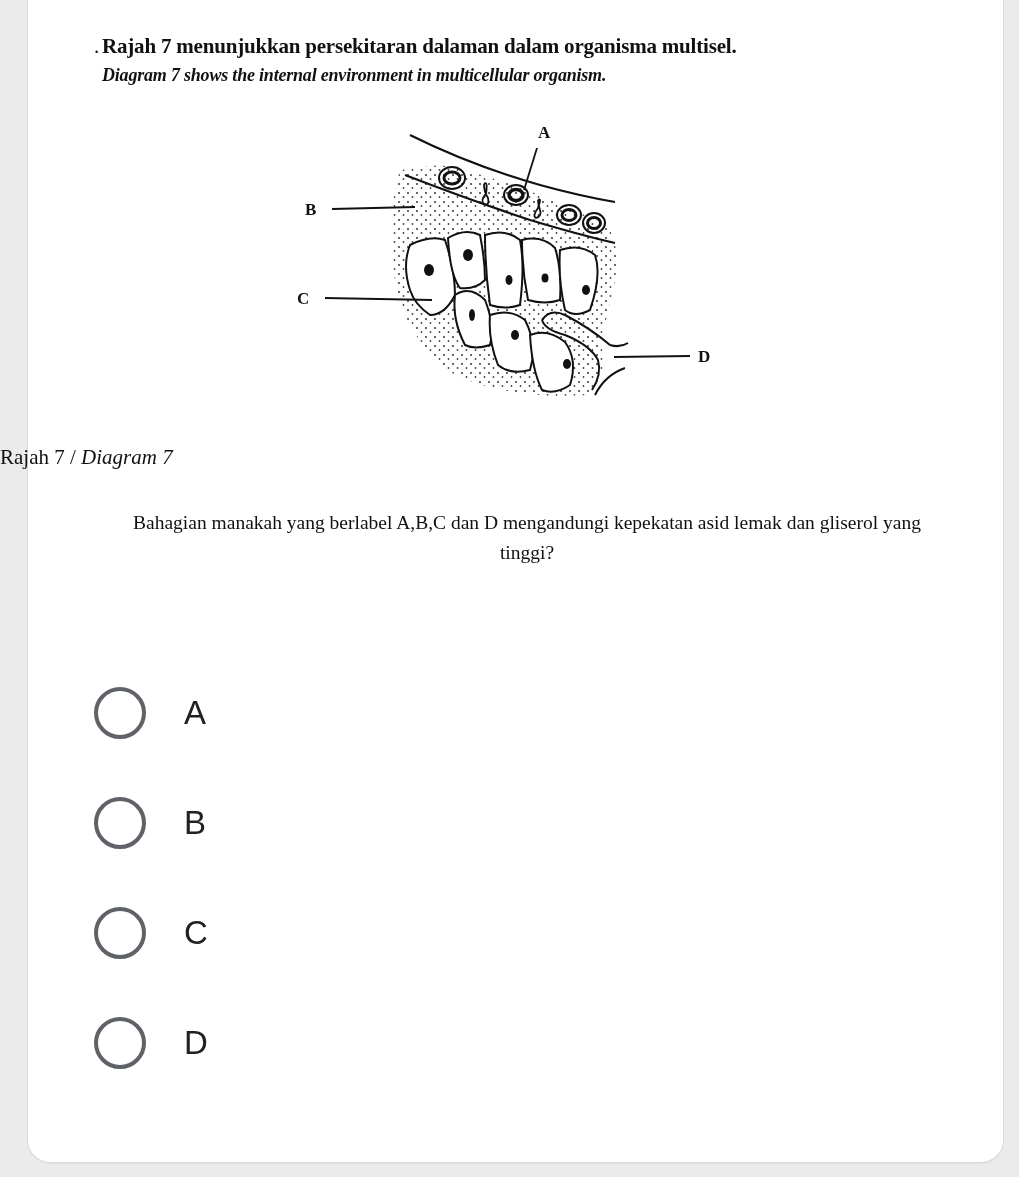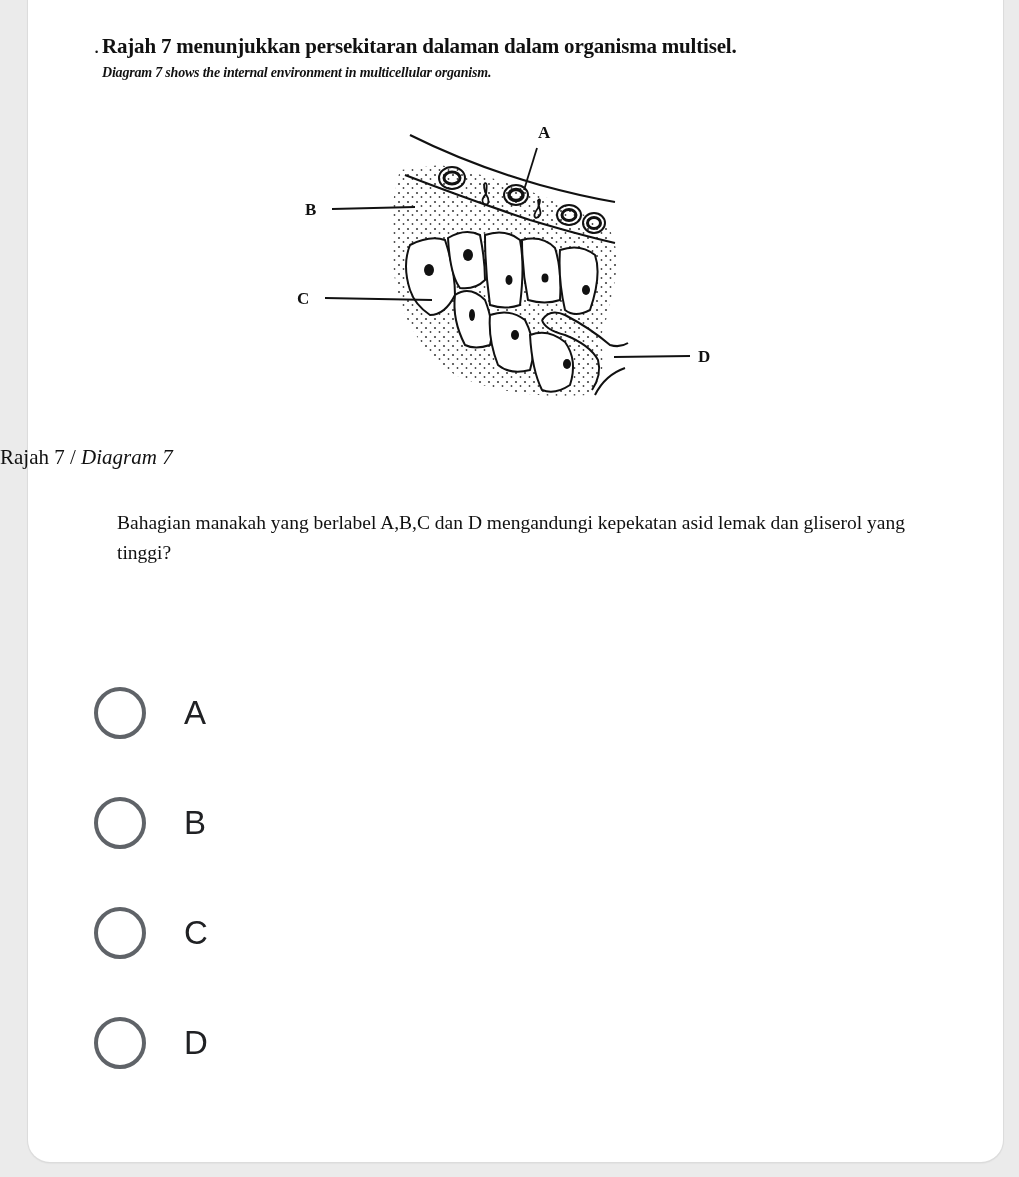--- a/index.html
+++ b/index.html
@@ -23,21 +23,21 @@
     left: 100px; top: 34px;
     font-size: 21px; font-weight: bold;
     color: #111;
     letter-spacing: -0.2px;
     white-space: nowrap;
   }
   .q-title .dot { font-weight: normal; margin-right: 3px; margin-left: -6px; }
   .q-title-en {
     position: absolute;
     left: 102px; top: 65px;
-    font-size: 14px; font-weight: bold; font-style: italic;
+    font-size: 18px; font-weight: bold; font-style: italic;
     color: #111;
     letter-spacing: -0.2px;
     white-space: nowrap;
   }
   .diagram {
     position: absolute;
     left: 280px; top: 110px;
     width: 460px; height: 300px;
   }
   .diagram svg { width: 460px; height: 300px; display: block; }
@@ -47,20 +47,21 @@
     text-align: left;
     font-size: 21px; color: #111;
   }
   .caption i { font-style: italic; }
   .question-text {
     position: absolute;
     left: 117px; top: 508px;
     width: 820px;
     font-size: 19.5px; line-height: 30px;
     color: #111;
+    text-align: center;
   }
   .question-text .en { font-style: italic; }
   .options {
     position: absolute;
     left: 94px; top: 685px;
   }
   .option {
     display: flex; align-items: center;
     height: 56px;
     margin-bottom: 54px;

